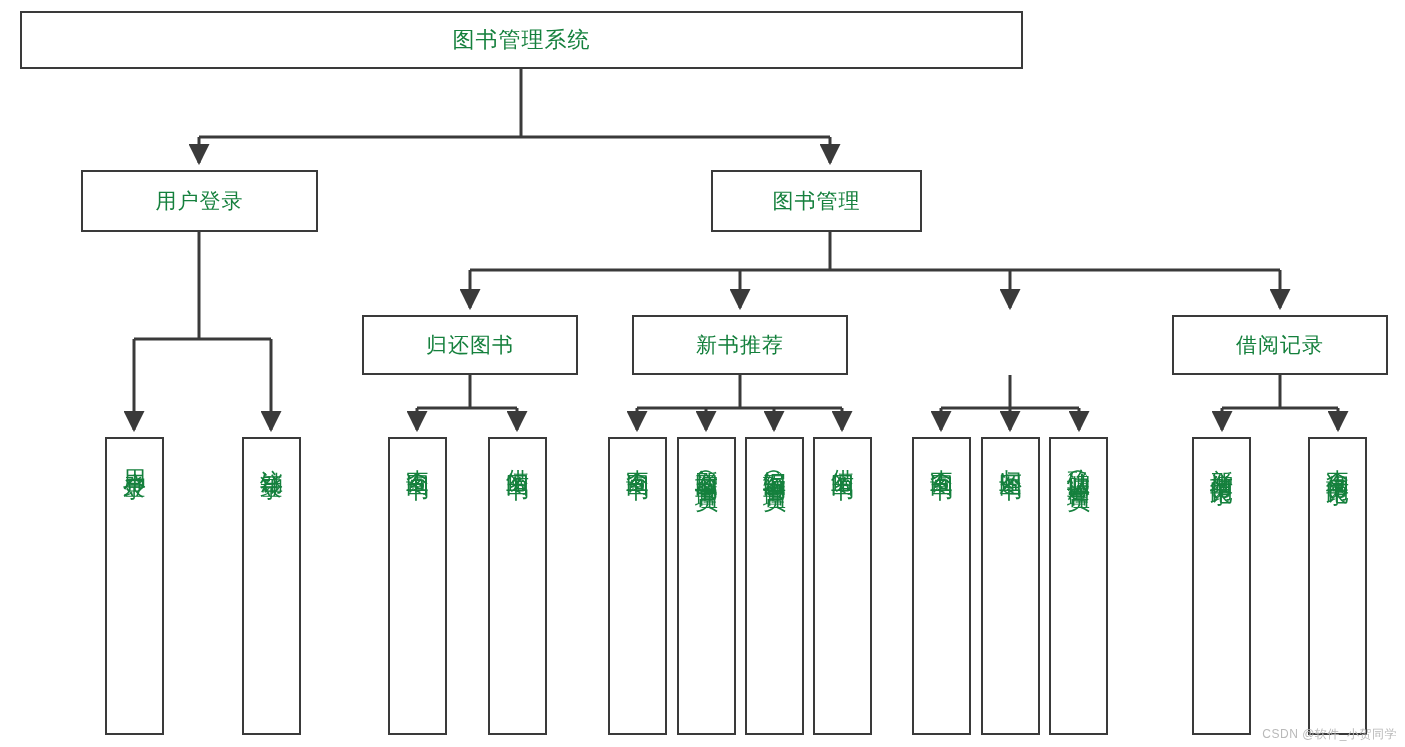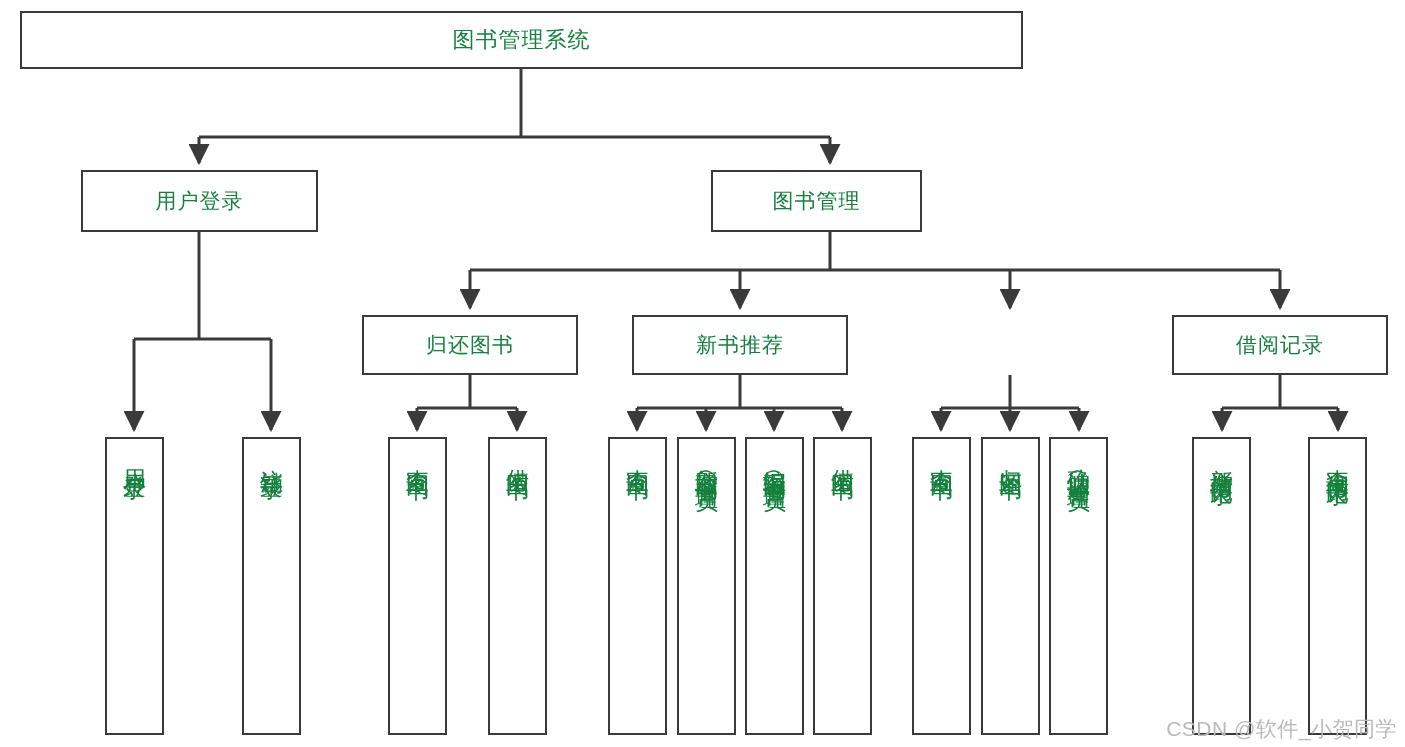--- a/index.html
+++ b/index.html
@@ -61,21 +61,21 @@
     text-orientation: upright;
     font-size: 23px;
     line-height: 1.0;
     letter-spacing: 3px;
     white-space: nowrap;
   }
   .watermark {
     position: absolute;
     right: 8px;
     bottom: 4px;
-    font-size: 21px;
+    font-size: 12px;
     color: #b9b9b9;
     white-space: nowrap;
     letter-spacing: 0.5px;
   }
 </style>
 </head>
 <body>
 
 <div id="canvas">
 

